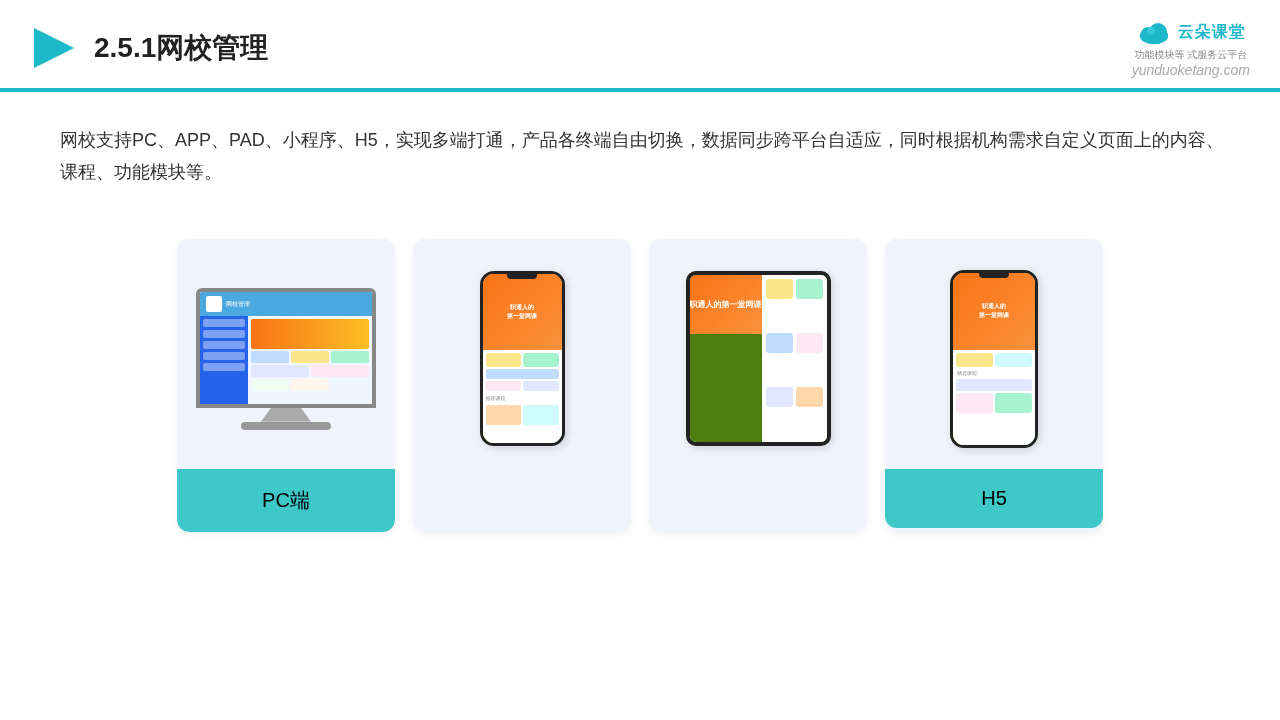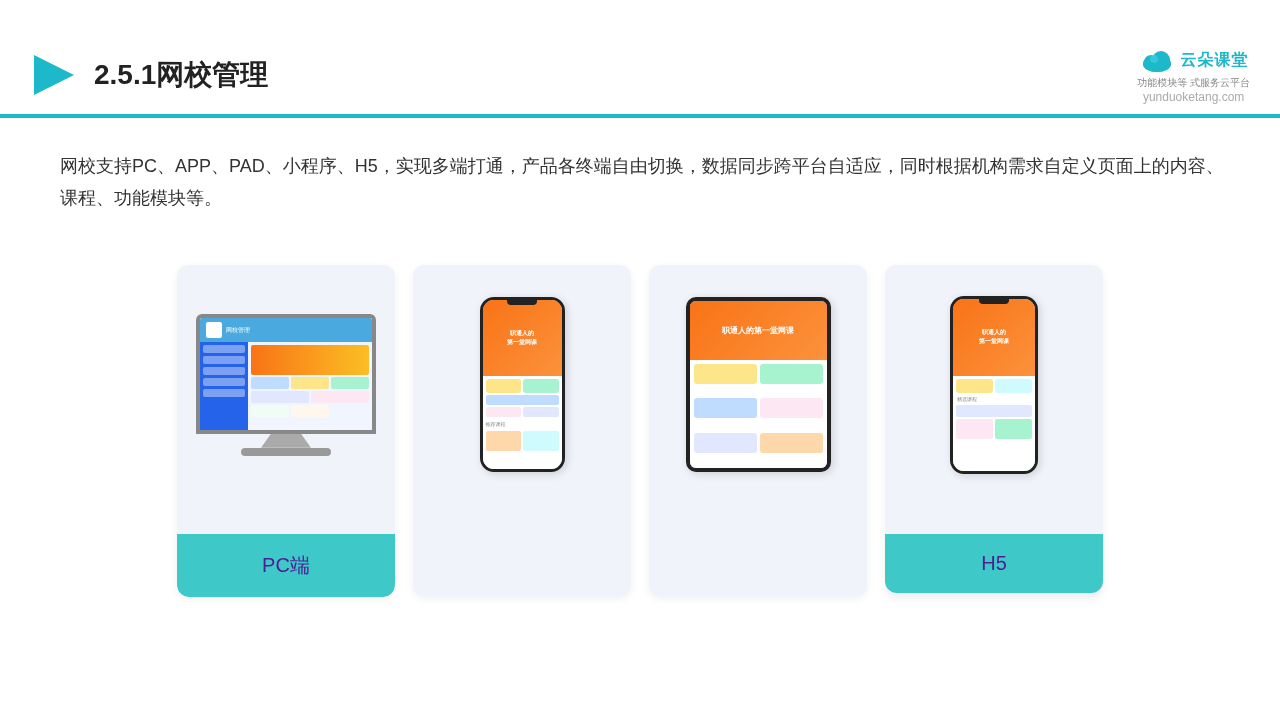--- a/index.html
+++ b/index.html
@@ -90,27 +90,26 @@
       display: flex;
       align-items: center;
       justify-content: center;
       padding: 20px 15px 10px;
       background: #f0f4fa;
     }
 
     .card-label {
       width: 100%;
       background: #3ec8c8;
-      color: #4c1d95;
+      color: #000000;
       font-size: 20px;
       font-weight: 500;
       text-align: center;
       padding: 18px 0;
       border-radius: 0 0 12px 12px;
-      margin-top: 39px;
     }
 
     
     .phone-mockup {
       width: 85px;
       height: 175px;
       border: 3px solid #222;
       border-radius: 14px;
       background: #fff;
       position: relative;
@@ -171,23 +170,23 @@
       border: 4px solid #222;
       border-radius: 10px;
       background: #fff;
       position: relative;
       overflow: hidden;
       box-shadow: 2px 2px 8px rgba(0,0,0,0.15);
     }
     .tablet-screen {
       width: 100%;
       height: 100%;
-      background: #8b5cf6;
-      display: flex;
-      flex-direction: column;
+      background: #4d7c0f;
+      display: flex;
+      flex-direction: row;
     }
     .tablet-top-bar {
       background: #f97316;
       height: 35%;
       display: flex;
       align-items: center;
       justify-content: center;
       font-size: 7px;
       color: #fff;
       font-weight: bold;
@@ -298,21 +297,21 @@
       bottom: 0;
       left: 0;
       right: 0;
       height: 2px;
       background: #1db8c9;
     }
   </style>
 </head>
 <body>
 
-<div class="header" style="position:relative;margin-top:28px;">
+<div class="header" style="position:relative;">
   <div class="header-left">
     <svg class="play-icon" viewBox="0 0 48 48" xmlns="http://www.w3.org/2000/svg">
       <polygon points="4,4 44,24 4,44" fill="#1db8c9"></polygon>
     </svg>
     <span class="page-title">2.5.1网校管理</span>
   </div>
   <div class="logo-area">
     <div class="logo-cloud">
 
       <svg width="36" height="28" viewBox="0 0 36 28">
@@ -322,21 +321,21 @@
         <ellipse cx="18" cy="18" rx="14" ry="8" fill="#1db8c9"></ellipse>
 
         <ellipse cx="15" cy="13" rx="4" ry="4" fill="#4dd8e8" opacity="0.5"></ellipse>
       </svg>
       <span class="logo-text">云朵课堂</span>
     </div>
     <div class="logo-sub" style="font-size:10px;color:#888;text-align:center;line-height:1.4;">
       <span>功能模块等
 式服务云平台</span>
     </div>
-    <div style="font-size:12px;color:#aaa;">yunduoketang.com</div>
+    <div style="font-size:14px;color:#aaa;font-style:italic;">yunduoketang.com</div>
   </div>
   <div class="header-divider"></div>
 </div>
 
 <div class="description">
   <span>网校支持PC、APP、PAD、小程序、H5，实现多端打通，产品各终端自由切换，数据同步跨平台自适应，同时根据机构需求自定义页面上的内容、课程、功能模块等。</span>
 </div>
 
 <div class="cards-area">
 

